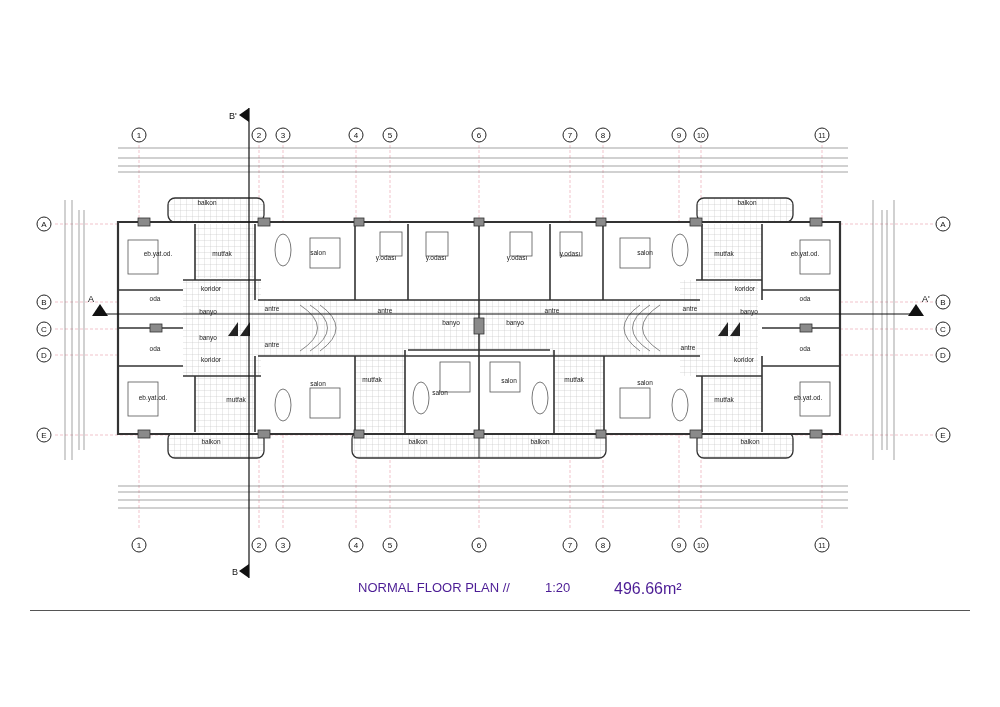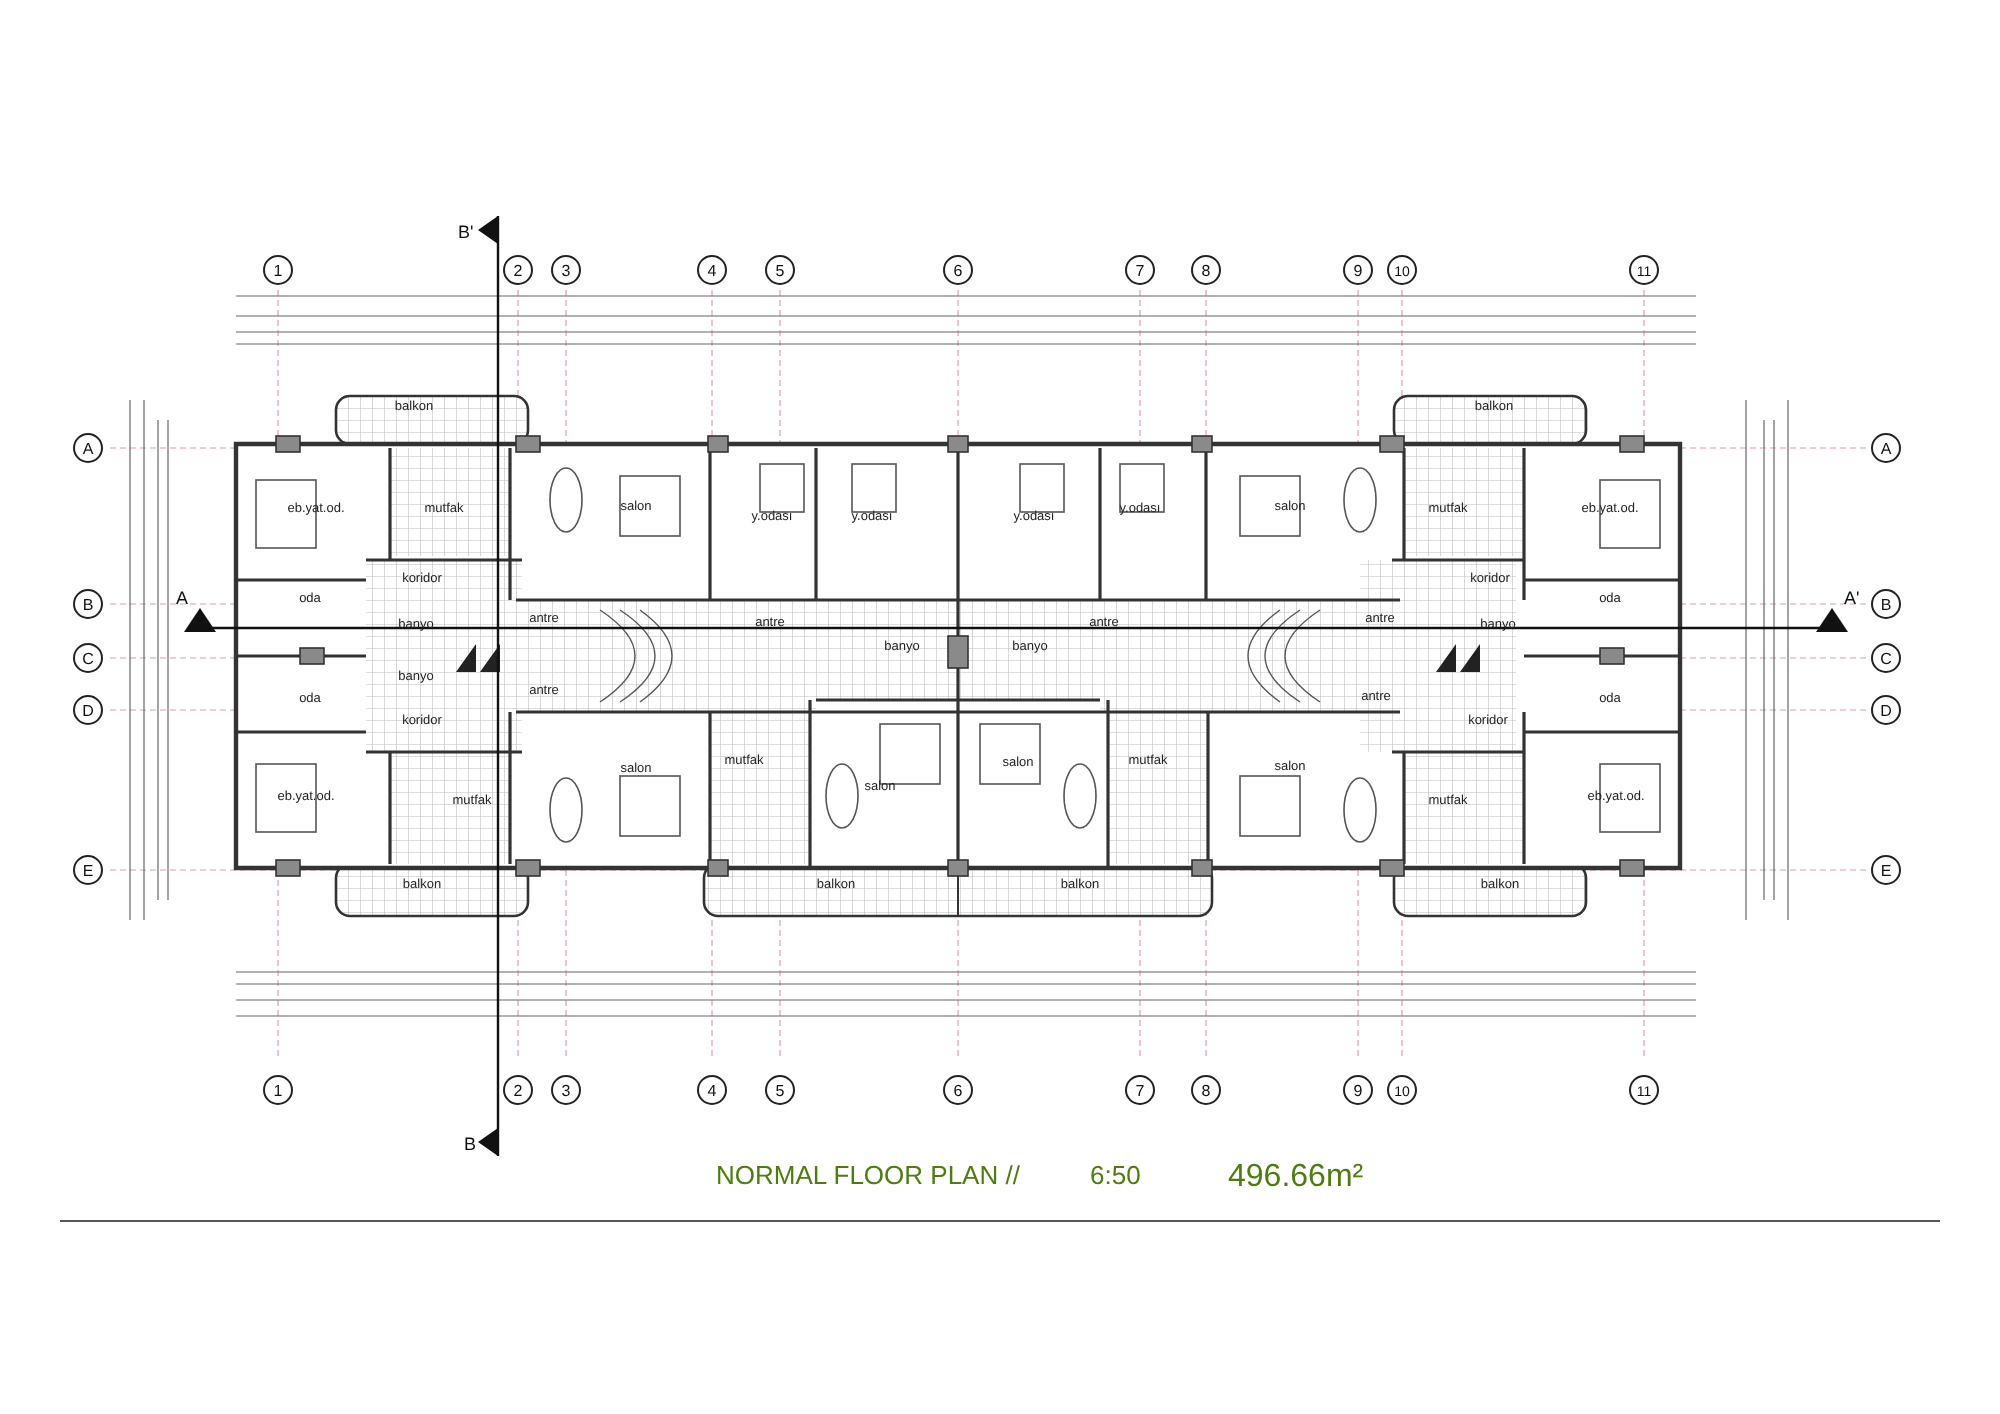--- a/index.html
+++ b/index.html
@@ -1,19 +1,19 @@
 <!DOCTYPE html>
 <html><head>
 <meta charset="utf-8">
 <style>
   html,body{margin:0;padding:0;background:#fff;}
   body{width:1000px;height:707px;position:relative;overflow:hidden;font-family:"Liberation Sans",sans-serif;color:#222;}
   #canvas{position:absolute;left:0;top:0;width:1000px;height:707px;}
   .title-row{position:absolute;top:580px;left:0;width:1000px;height:22px;}
-  .title-row span{position:absolute;top:0;font-size:13px;color:#4d7c0f;white-space:nowrap;}
+  .title-row span{position:absolute;top:0;font-size:13px;color:#4c1d95;white-space:nowrap;}
   .rule{position:absolute;left:30px;top:610px;width:940px;height:1px;background:#555;}
   svg text{font-family:"Liberation Sans",sans-serif;}
 </style>
 </head>
 <body>
 
 <svg id="canvas" width="1000" height="707" viewBox="0 0 1000 707" xmlns="http://www.w3.org/2000/svg">
   <defs>
     <pattern id="tile" width="6" height="6" patternUnits="userSpaceOnUse">
       <rect width="6" height="6" fill="#fff"></rect>
@@ -378,16 +378,16 @@
       <text x="808" y="400" font-size="6.5" text-anchor="middle" fill="#222">eb.yat.od.</text>
       <text x="211" y="444" font-size="6.5" text-anchor="middle" fill="#222">balkon</text>
       <text x="418" y="444" font-size="6.5" text-anchor="middle" fill="#222">balkon</text>
       <text x="540" y="444" font-size="6.5" text-anchor="middle" fill="#222">balkon</text>
       <text x="750" y="444" font-size="6.5" text-anchor="middle" fill="#222">balkon</text>
     </g>
 </svg>
 
 <div class="title-row">
   <span style="left:358px">NORMAL FLOOR PLAN //</span>
-  <span style="left:545px">6:50</span>
+  <span style="left:545px">1:20</span>
   <span style="left:614px;font-size:16px">496.66m²</span>
 </div>
 <div class="rule"></div>
 
 </body></html>

